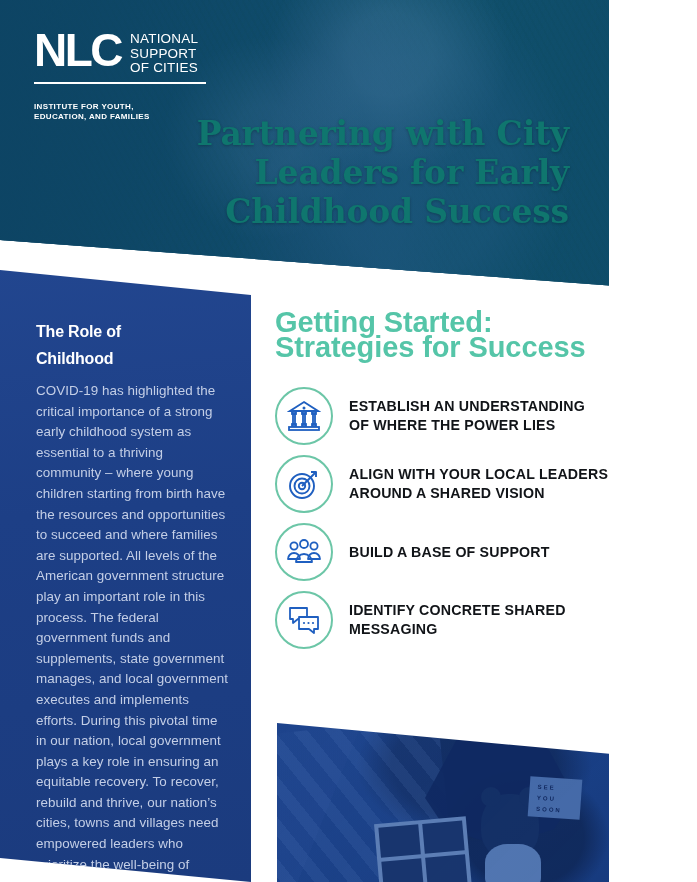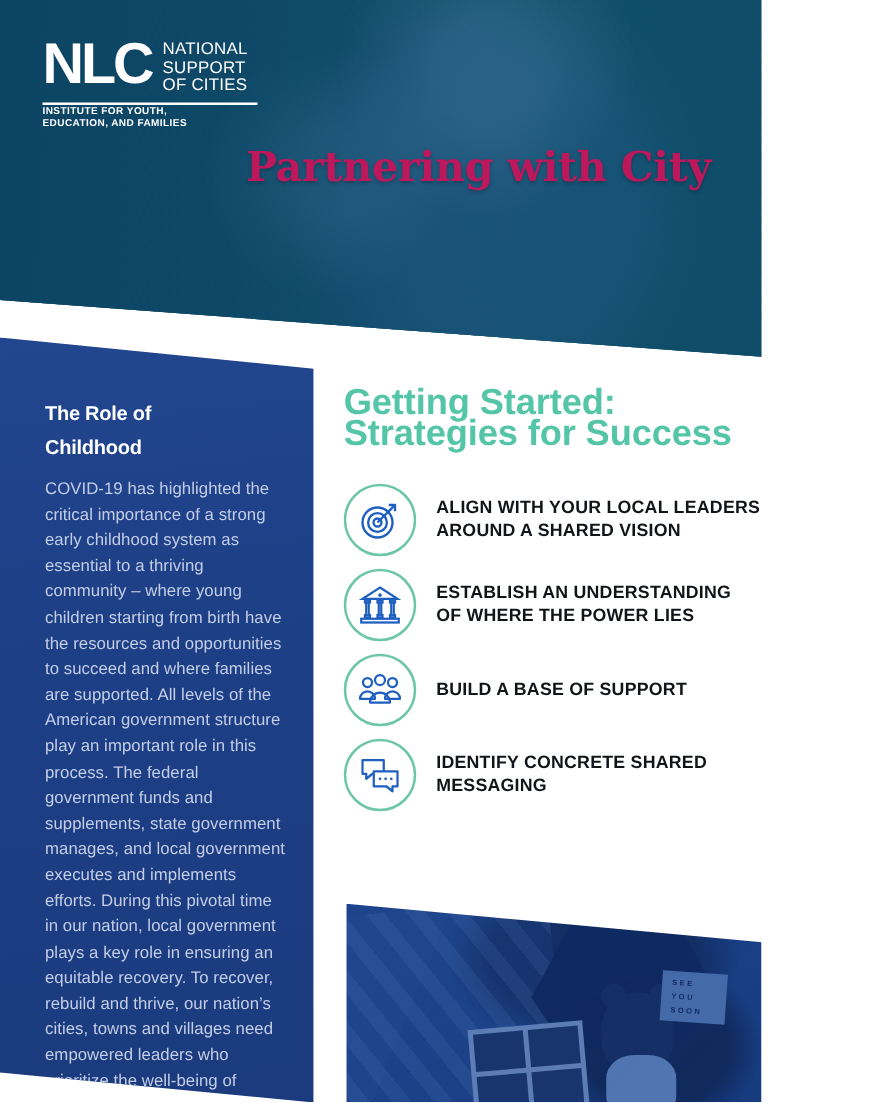--- a/index.html
+++ b/index.html
@@ -72,40 +72,40 @@
     letter-spacing: 0.2px;
     padding-top: 4px;
   }
   .logo-rule {
     margin-top: 6px;
     width: 172px;
     height: 2px;
     background: #ffffff;
   }
   .logo-tagline {
-    margin-top: 0;
+    margin-top: 18px;
     color: #ffffff;
     font-size: 8px;
     font-weight: 700;
     line-height: 10.5px;
     letter-spacing: 0.35px;
   }
 
   
   .hero-title {
     position: absolute;
     right: 40px;
     top: 114px;
     width: 430px;
     text-align: right;
     font-family: "DejaVu Serif", "Liberation Serif", serif;
     font-weight: 700;
     font-size: 33px;
     line-height: 39px;
-    color: #be185d;
+    color: #0f766e;
     letter-spacing: -0.2px;
     text-shadow: 0 1px 3px rgba(0,0,0,0.25);
   }
   .accent-bar {
     position: absolute;
     left: 687px;
     top: 120px;
     width: 10px;
     height: 120px;
     background: #4cc0a4;
@@ -287,56 +287,42 @@
     </div>
     <div class="logo-rule"></div>
     <div class="logo-tagline">
       <div>INSTITUTE FOR YOUTH,</div>
       <div>EDUCATION, AND FAMILIES</div>
     </div>
   </div>
 
   <div class="hero-title">
     <div>Partnering with City</div>
+    <div>Leaders for Early</div>
+    <div>Childhood Success</div>
   </div>
 
   <div class="sidebar">
     <div class="sidebar-title">
       <div>The Role of</div>
       <div>Childhood</div>
     </div>
     <div class="sidebar-body">
       <span>COVID-19 has highlighted the critical importance of a strong early childhood system as essential to a thriving community – where young children starting from birth have the resources and opportunities to succeed and where families are supported. All levels of the American government structure play an important role in this process. The federal government funds and supplements, state government manages, and local government executes and implements efforts. During this pivotal time in our nation, local government plays a key role in ensuring an equitable recovery. To recover, rebuild and thrive, our nation’s cities, towns and villages need empowered leaders who prioritize the well-being of young children and</span>
       
     </div>
   </div>
 
   <div class="content">
     <div class="content-title">
       <div>Getting Started:</div>
       <div>Strategies for Success</div>
     </div>
 
     <div class="strategy-list">
-
-      <div class="strategy">
-        <div class="strategy-icon">
-          <svg width="34" height="34" viewBox="0 0 34 34" fill="none" stroke="#1f5fc0" stroke-width="1.9">
-            <circle cx="15" cy="19" r="12"></circle>
-            <circle cx="15" cy="19" r="7.5"></circle>
-            <circle cx="15" cy="19" r="3.2"></circle>
-            <path d="M15 19 L29 5"></path>
-            <path d="M24 5 L29 5 L29 10" stroke-linejoin="round"></path>
-          </svg>
-        </div>
-        <div class="strategy-label">
-          <div>ALIGN WITH YOUR LOCAL LEADERS</div>
-          <div>AROUND A SHARED VISION</div>
-        </div>
-      </div>
 
       <div class="strategy">
         <div class="strategy-icon">
           <svg width="34" height="34" viewBox="0 0 34 34" fill="none" stroke="#1f5fc0" stroke-width="1.8">
             <path d="M17 3 L31 12 L3 12 Z" fill="none"></path>
             <circle cx="17" cy="9" r="1.5" fill="#1f5fc0" stroke="none"></circle>
             <rect x="5" y="13" width="4" height="2"></rect>
             <rect x="15" y="13" width="4" height="2"></rect>
             <rect x="25" y="13" width="4" height="2"></rect>
             <rect x="6" y="15" width="2" height="10"></rect>
@@ -349,20 +335,36 @@
           </svg>
         </div>
         <div class="strategy-label">
           <div>ESTABLISH AN UNDERSTANDING</div>
           <div>OF WHERE THE POWER LIES</div>
         </div>
       </div>
 
       <div class="strategy">
         <div class="strategy-icon">
+          <svg width="34" height="34" viewBox="0 0 34 34" fill="none" stroke="#1f5fc0" stroke-width="1.9">
+            <circle cx="15" cy="19" r="12"></circle>
+            <circle cx="15" cy="19" r="7.5"></circle>
+            <circle cx="15" cy="19" r="3.2"></circle>
+            <path d="M15 19 L29 5"></path>
+            <path d="M24 5 L29 5 L29 10" stroke-linejoin="round"></path>
+          </svg>
+        </div>
+        <div class="strategy-label">
+          <div>ALIGN WITH YOUR LOCAL LEADERS</div>
+          <div>AROUND A SHARED VISION</div>
+        </div>
+      </div>
+
+      <div class="strategy">
+        <div class="strategy-icon">
           <svg width="34" height="34" viewBox="0 0 34 34" fill="none" stroke="#1f5fc0" stroke-width="1.8">
             <circle cx="7" cy="11" r="3.6"></circle>
             <circle cx="17" cy="9" r="4"></circle>
             <circle cx="27" cy="11" r="3.6"></circle>
             <path d="M1 24 a6 6 0 0 1 12 0 Z" stroke-linejoin="round"></path>
             <path d="M21 24 a6 6 0 0 1 12 0 Z" stroke-linejoin="round"></path>
             <path d="M9 27 a8 8 0 0 1 16 0 Z" stroke-linejoin="round"></path>
           </svg>
         </div>
         <div class="strategy-label">

